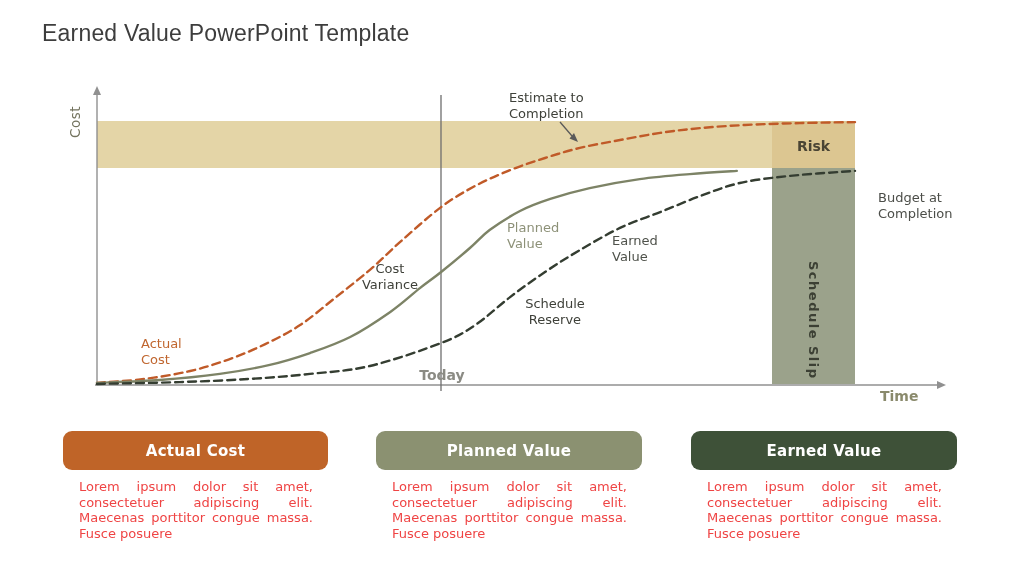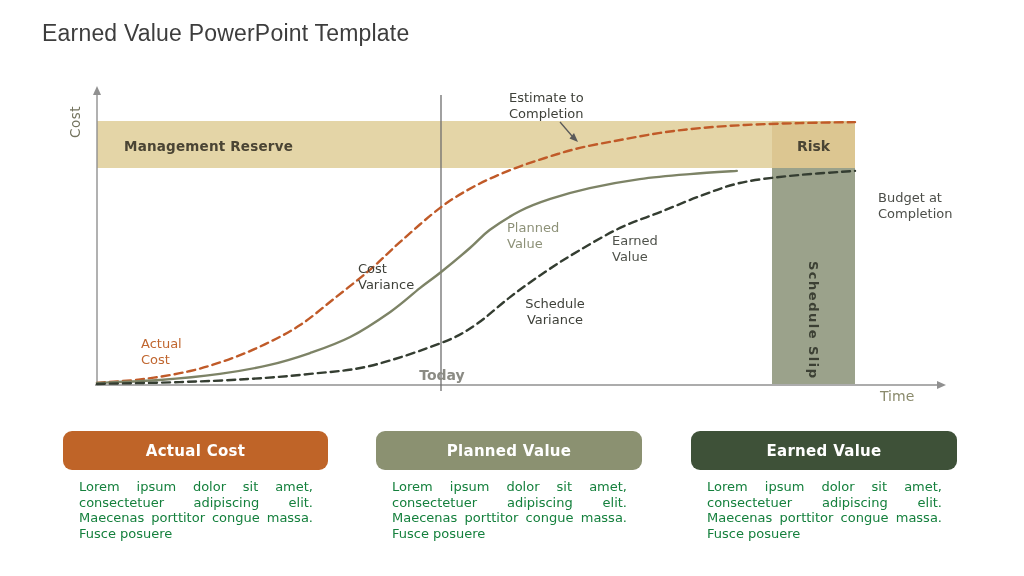--- a/index.html
+++ b/index.html
@@ -13,37 +13,37 @@
   .band-risk{left:772px;top:121px;width:83px;height:47px;}
   .band-slip{left:772px;top:168px;width:83px;height:216px;}
   svg.chart-canvas{position:absolute;left:0;top:0;z-index:2;pointer-events:none;}
   .lbl{position:absolute;z-index:3;font-size:13px;line-height:15.5px;color:#3e4039;}
   .lbl-mr{left:124px;top:139px;font-size:13.5px;font-weight:bold;color:#4a4434;letter-spacing:.2px;}
   .lbl-risk{left:772px;top:139px;width:83px;text-align:center;font-size:14px;font-weight:bold;color:#4a4434;}
   .lbl-estimate{left:509px;top:90px;width:92px;}
   .lbl-budget{left:878px;top:190px;width:92px;color:#4c4e49;}
   .lbl-planned{left:507px;top:220px;width:64px;color:#8d9178;}
   .lbl-earned{left:612px;top:233px;width:60px;color:#4f524b;}
-  .lbl-costvar{left:358px;top:261px;width:64px;}
+  .lbl-costvar{left:358px;top:261px;width:64px;text-align:center;}
   .lbl-schedvar{left:521px;top:296px;width:68px;text-align:center;}
   .lbl-actual{left:141px;top:336px;width:54px;color:#c0662f;}
   .lbl-today{left:414px;top:368px;width:56px;text-align:center;font-size:14px;font-weight:bold;color:#8b8b84;}
-  .lbl-time{left:880px;top:389px;font-size:14px;font-weight:normal;color:#8a8a6c;}
+  .lbl-time{left:880px;top:389px;font-size:14px;font-weight:bold;color:#8a8a6c;}
   .lbl-cost-axis{left:48px;top:112px;width:60px;height:20px;text-align:center;
                  transform:rotate(-90deg);color:#73735e;font-size:13.5px;letter-spacing:.5px;}
   .lbl-slip{left:772px;top:225px;width:83px;height:190px;display:flex;align-items:center;justify-content:center;
             writing-mode:vertical-rl;font-weight:bold;color:#3c4034;letter-spacing:1.5px;font-size:13px;}
   
   .legend-col{position:absolute;top:431px;width:266px;z-index:3;}
   .legend-col.c1{left:63px;width:265px;}
   .legend-col.c2{left:376px;}
   .legend-col.c3{left:691px;}
   .legend-btn{height:39px;border-radius:9px;display:flex;align-items:center;justify-content:center;
               color:#ffffff;font-weight:bold;font-size:15px;letter-spacing:.3px;}
-  .legend-desc{margin:9px 15px 0 16px;font-size:13px;line-height:1.2;color:#15803d;text-align:justify;}
+  .legend-desc{margin:9px 15px 0 16px;font-size:13px;line-height:1.2;color:#ef4444;text-align:justify;}
 </style>
 </head>
 <body>
 
 <div class="slide">
 
   <div class="title">Earned Value PowerPoint Template</div>
 
   <div class="band band-mr" style="background: rgb(228, 213, 167);"></div>
   <div class="band band-risk" style="background: rgb(220, 198, 145);"></div>
@@ -61,28 +61,27 @@
 
     <line x1="560" y1="122" x2="572" y2="136" stroke="#5a5a5a" stroke-width="1.3"></line>
     <polygon points="578,142 569.5,138.5 574,133" fill="#5a5a5a"></polygon>
 
     <path fill="none" stroke-width="2.4" stroke-linecap="round" d="M97,382.888C105.0,382.2,129.2,380.9,144.8,378.9C160.3,376.9,176.1,374.3,190.2,371.0C204.4,367.7,217.1,363.6,229.7,359.1C242.2,354.6,253.5,349.8,265.3,344.1C277.0,338.4,288.5,332.8,300.1,325.1C311.8,317.4,323.4,307.1,335.0,297.9C346.6,288.7,359.0,279.2,369.9,269.9C380.7,260.6,388.3,252.4,400.2,241.9C412.1,231.4,428.6,216.4,441.1,207.1C453.6,197.7,463.7,192.1,475.2,185.9C486.7,179.8,498.5,174.8,510.1,170.1C521.7,165.4,533.4,161.7,545.0,158.0C556.6,154.3,567.3,150.9,579.8,147.9C592.4,144.9,606.6,142.5,620.0,140.0C633.4,137.5,646.8,134.9,660.2,132.9C673.6,130.9,686.2,129.4,700.4,128.1C714.5,126.8,728.5,125.8,745.1,125.0C761.6,124.1,781.3,123.6,799.7,123.1C818.0,122.6,845.8,122.2,855.0,122.1" stroke="#c05a28" stroke-dasharray="8 5"></path>
     <path fill="none" stroke-width="2.4" stroke-linecap="round" d="M97,382.888C107.5,382.4,139.4,381.5,159.9,380.0C180.4,378.5,201.5,376.4,219.8,373.9C238.1,371.4,254.8,368.4,269.8,364.9C284.9,361.5,296.6,357.7,310.0,353.1C323.4,348.4,336.8,343.8,350.2,337.0C363.6,330.1,378.7,320.0,390.3,311.9C402.0,303.7,411.4,294.8,419.9,288.1C428.4,281.5,432.8,278.7,441.1,272.0C449.5,265.3,461.9,255.0,469.9,248.0C478.0,241.0,481.3,236.2,489.6,230.0C498.0,223.9,509.9,216.2,520.0,211.0C530.1,205.8,538.7,202.7,550.3,198.9C561.9,195.1,574.8,191.4,589.7,188.1C604.6,184.8,623.1,181.4,639.7,179.1C656.4,176.7,673.6,175.4,689.8,174.1C705.9,172.7,728.9,171.4,736.8,170.9" stroke="#7d8366"></path>
     <path fill="none" stroke-width="2.4" stroke-linecap="round" d="M97,383.944C110.8,383.6,154.1,382.9,179.6,382.1C205.1,381.3,228.4,380.3,250.1,378.9C271.8,377.6,290.0,376.1,310.0,373.9C330.0,371.8,348.0,371.1,369.9,366.0C391.7,360.8,423.6,349.8,441.1,343.0C458.7,336.2,463.7,332.7,475.2,325.1C486.7,317.4,498.5,305.9,510.1,297.1C521.7,288.2,533.4,279.8,545.0,272.0C556.6,264.2,567.3,257.4,579.8,250.1C592.4,242.7,606.6,234.3,620.0,227.9C633.4,221.6,646.8,217.4,660.2,212.1C673.6,206.8,687.1,200.8,700.4,196.0C713.6,191.1,724.9,186.4,739.8,183.0C754.7,179.7,770.6,177.9,789.8,175.9C809.0,173.9,844.1,171.7,855.0,170.9" stroke="#343d31" stroke-dasharray="8 5"></path>
   </svg>
 
   <div class="lbl lbl-cost-axis">Cost</div>
-  <div class="lbl lbl-mr">Management Reserve</div>
   <div class="lbl lbl-risk">Risk</div>
   <div class="lbl lbl-estimate">Estimate to Completion</div>
   <div class="lbl lbl-budget">Budget at Completion</div>
   <div class="lbl lbl-planned">Planned Value</div>
   <div class="lbl lbl-earned">Earned Value</div>
   <div class="lbl lbl-costvar">Cost Variance</div>
-  <div class="lbl lbl-schedvar">Schedule Variance</div>
+  <div class="lbl lbl-schedvar">Schedule Reserve</div>
   <div class="lbl lbl-actual">Actual Cost</div>
   <div class="lbl lbl-today">Today</div>
   <div class="lbl lbl-time">Time</div>
   <div class="lbl lbl-slip">Schedule Slip</div>
 
   <div class="legend-col c1">
     <div class="legend-btn" style="background: rgb(191, 100, 40);">Actual Cost</div>
     <div class="legend-desc">Lorem ipsum dolor sit amet, consectetuer adipiscing elit. Maecenas porttitor congue massa. Fusce posuere</div>
   </div>
   <div class="legend-col c2">

